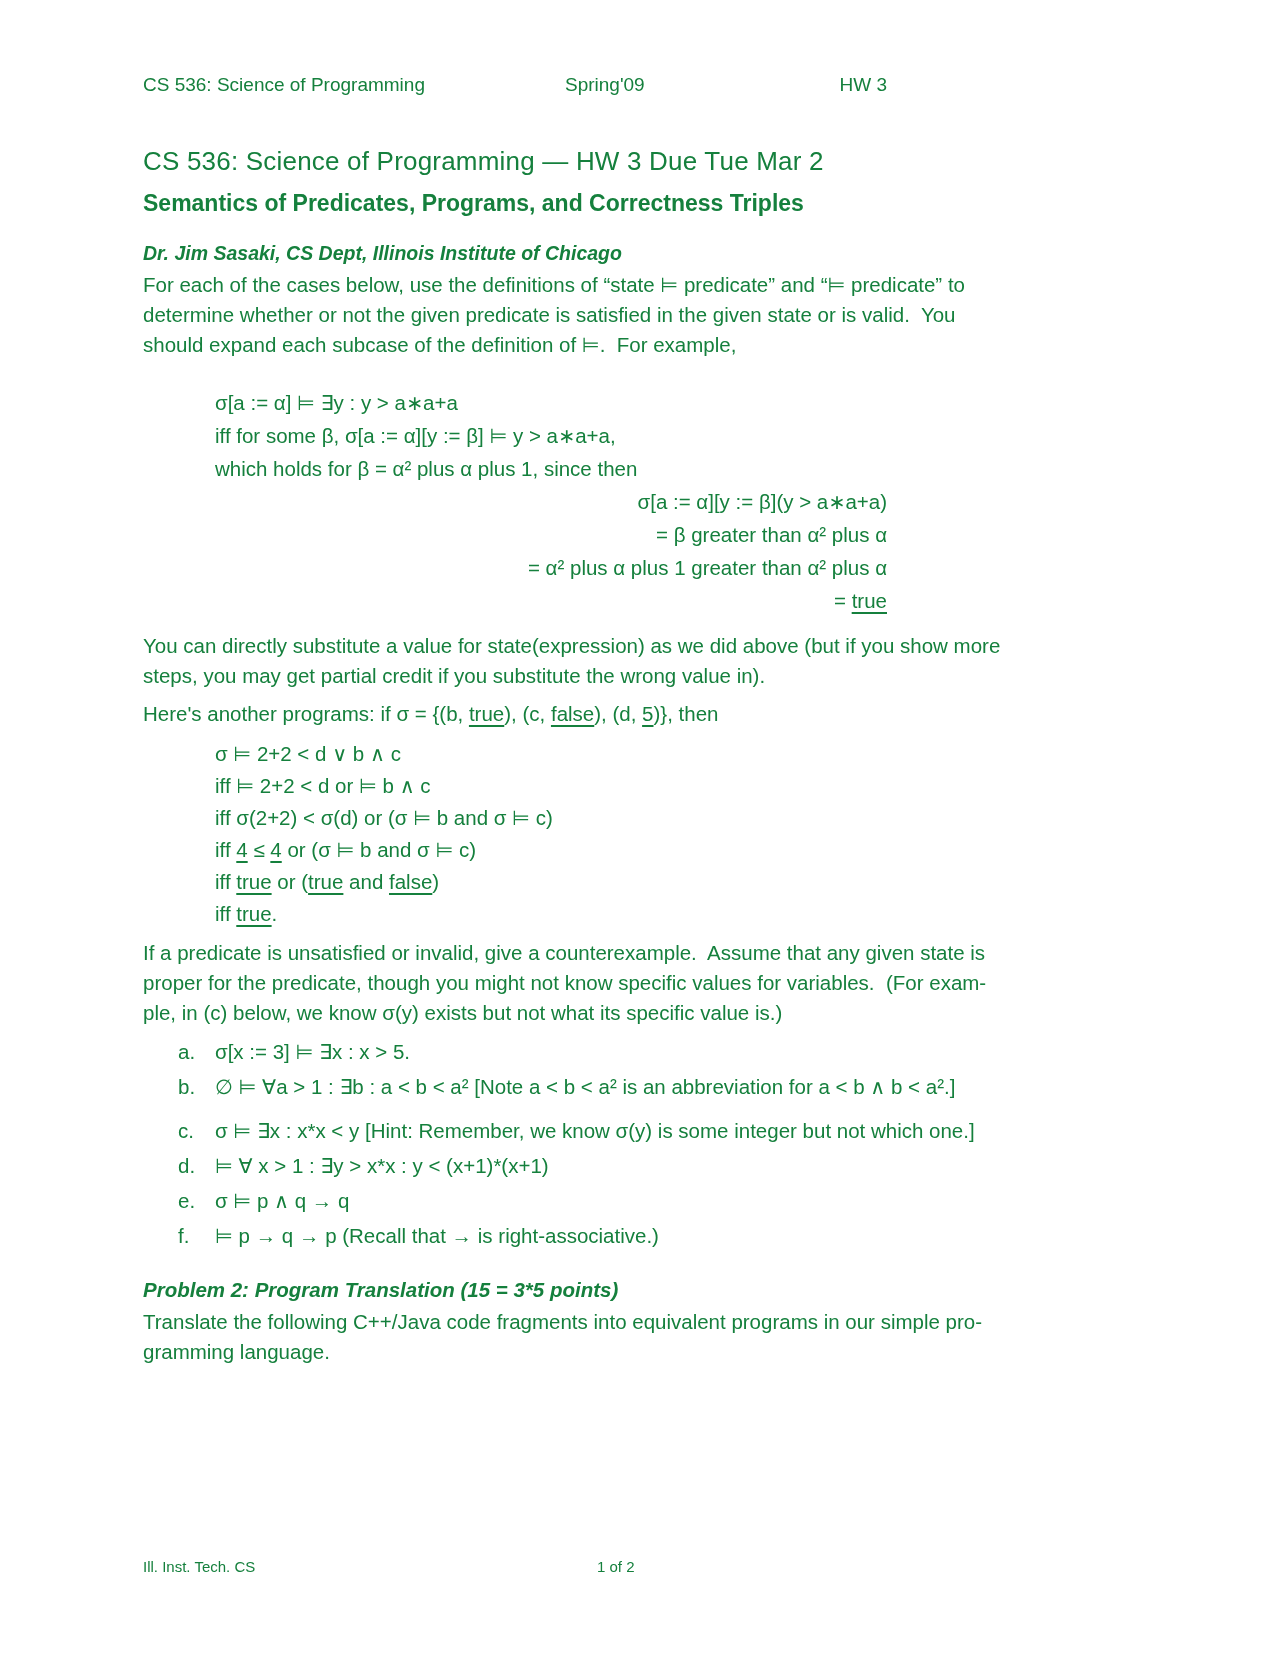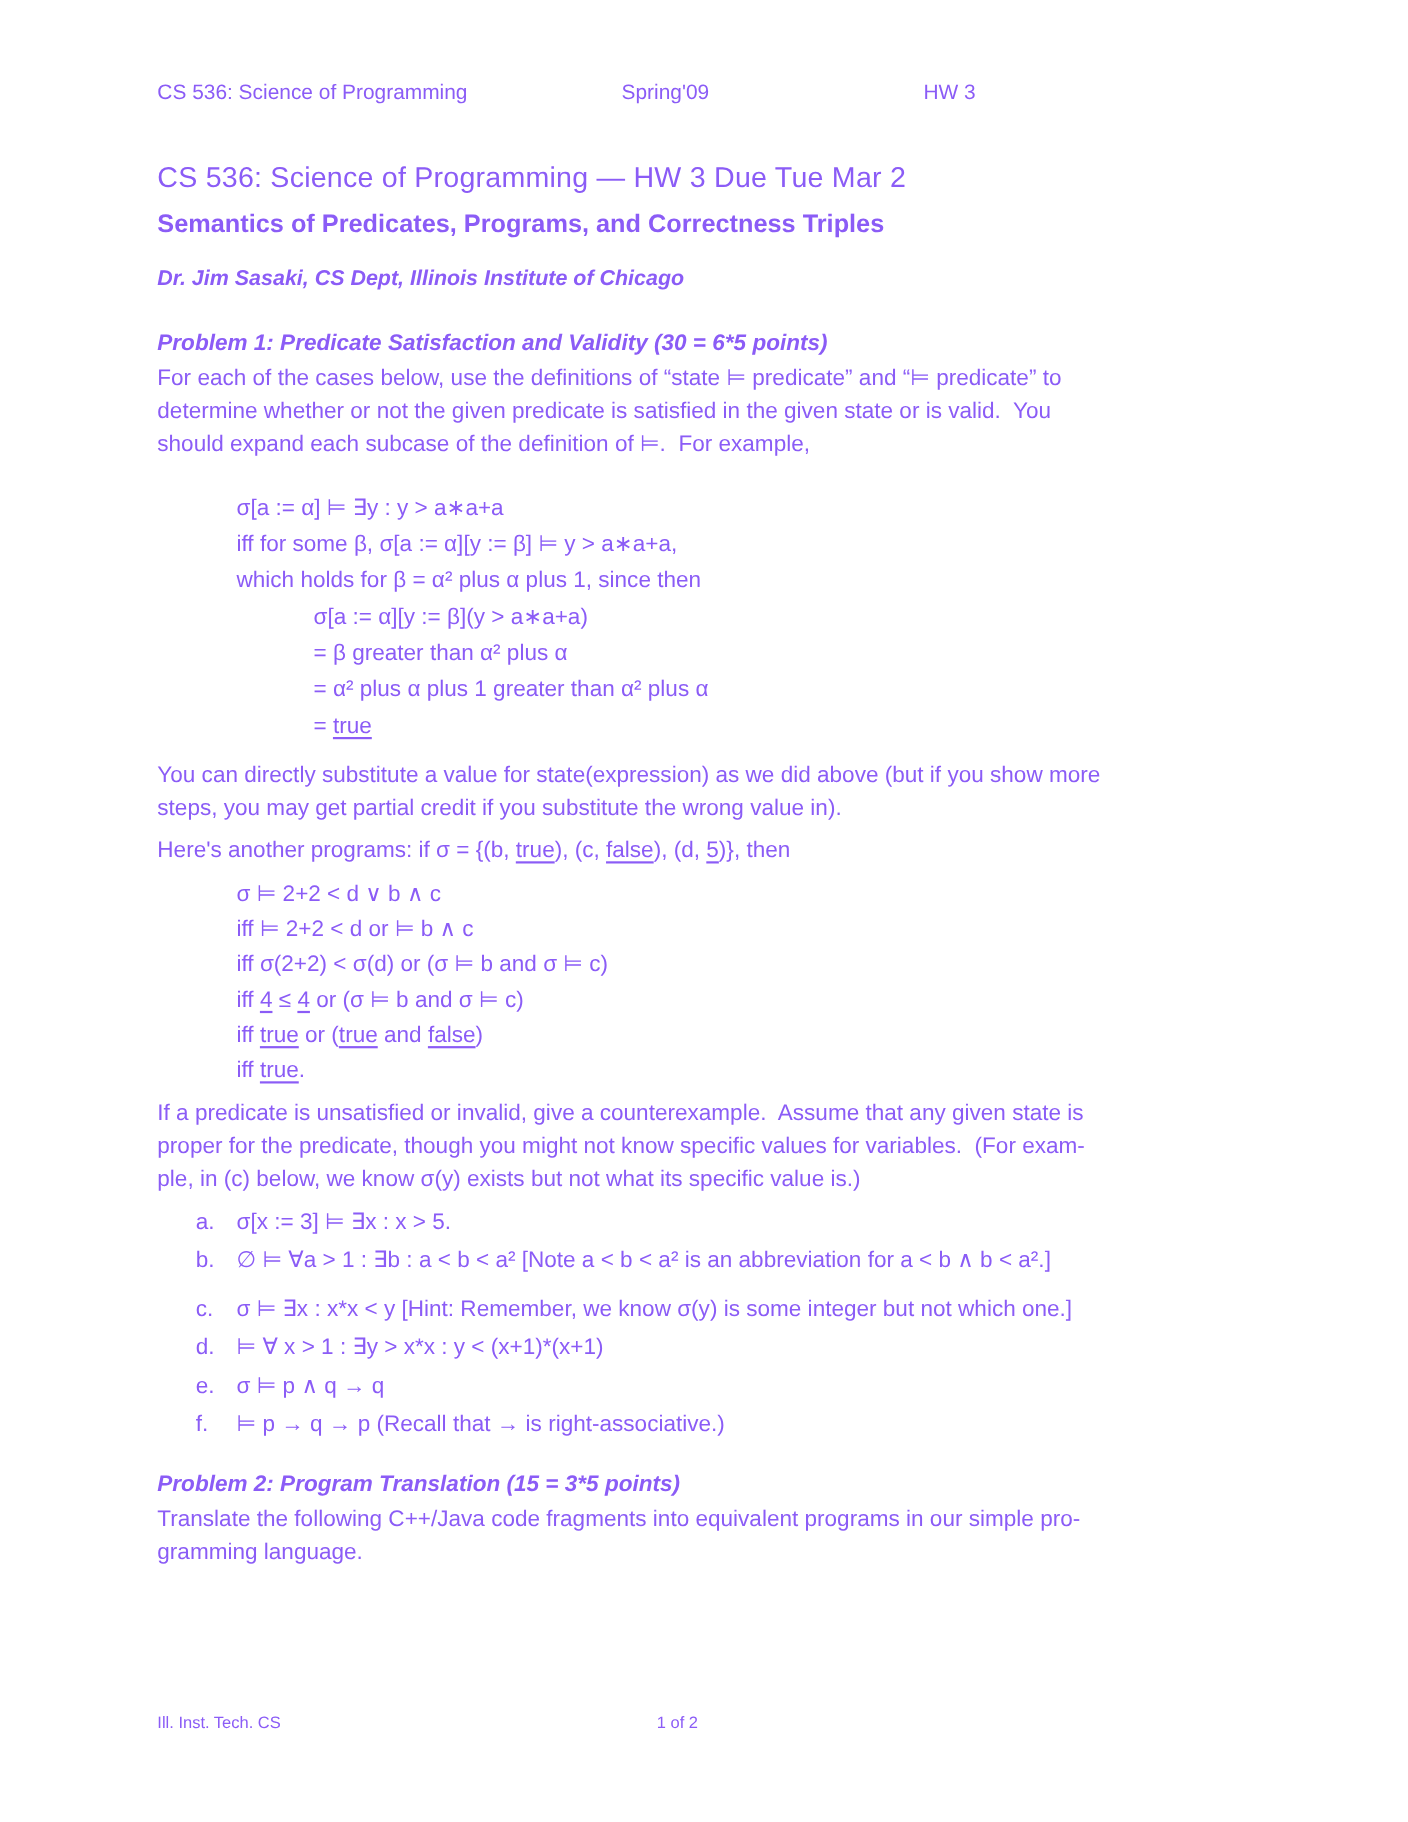--- a/index.html
+++ b/index.html
@@ -1,21 +1,21 @@
 <!DOCTYPE html>
 <html><head>
 <meta charset="utf-8">
 <style>
   html, body { margin: 0; padding: 0; background: #ffffff; }
   .page {
     position: relative;
     width: 1032px;
     height: 1656px;
     background: #ffffff;
-    color: #8b5cf6;
+    color: #15803d;
     font-family: "Liberation Sans", "DejaVu Sans", sans-serif;
     font-size: 20.5px;
     box-sizing: border-box;
     padding: 74px 145px 0 143px;
     overflow: hidden;
   }
   .header { position: relative; font-size: 19px; line-height: 22px; height: 22px; }
   .header .hcenter { position: absolute; left: 422px; top: 0; }
   .header .hright  { position: absolute; right: 0; top: 0; }
 
@@ -33,21 +33,21 @@
   #p1-para2 { margin-top: 14px; }
   #p1-para3 { margin-top: 8px; }
   #p1-para4 { margin-top: 8px; }
   #p2-intro { margin-top: 5px; }
 
   .ex { margin-left: 72px; }
   .ex .line { line-height: 33px; }
   #example1 { margin-top: 26px; }
   #example2 { margin-top: 9px; }
   #example2 .line { line-height: 32px; }
-  .ind2 { margin-left: 70px; }
+  .ind2 { margin-left: 70px; text-align: right; }
 
   .list { margin-top: 9px; }
   .item { display: flex; line-height: 30px; margin-top: 5px; }
   .item-label { width: 37px; margin-left: 35px; flex: none; }
   .item-body { white-space: pre; }
   #item-c { margin-top: 14px; }
 
   u { text-decoration: underline; text-underline-offset: 4px; text-decoration-thickness: 1.5px; }
 
   .footer { position: absolute; top: 1556px; left: 143px; width: 992px; font-size: 15px; line-height: 22px; }
@@ -61,21 +61,20 @@
   <div class="header">
     <span>CS 536: Science of Programming</span>
     <span class="hcenter">Spring'09</span>
     <span class="hright">HW 3</span>
   </div>
 
   <div class="title">CS 536: Science of Programming — HW 3 Due Tue Mar 2</div>
   <div class="subtitle">Semantics of Predicates, Programs, and Correctness Triples</div>
   <div class="author">Dr. Jim Sasaki, CS Dept, Illinois Institute of Chicago</div>
 
-  <div class="prob-heading" id="p1-heading">Problem 1: Predicate Satisfaction and Validity (30 = 6*5 points)</div>
 
   <div class="para" id="p1-intro">
     <div class="line">For each of the cases below, use the definitions of “state ⊨ predicate” and “⊨ predicate” to</div>
     <div class="line">determine whether or not the given predicate is satisfied in the given state or is valid.  You</div>
     <div class="line">should expand each subcase of the definition of ⊨.  For example,</div>
   </div>
 
   <div class="ex" id="example1">
     <div class="line"><span>σ[a := α] ⊨ ∃y : y &gt; a∗a+a</span></div>
     <div class="line"><span>iff for some β, σ[a := α][y := β] ⊨ y &gt; a∗a+a,</span></div>

